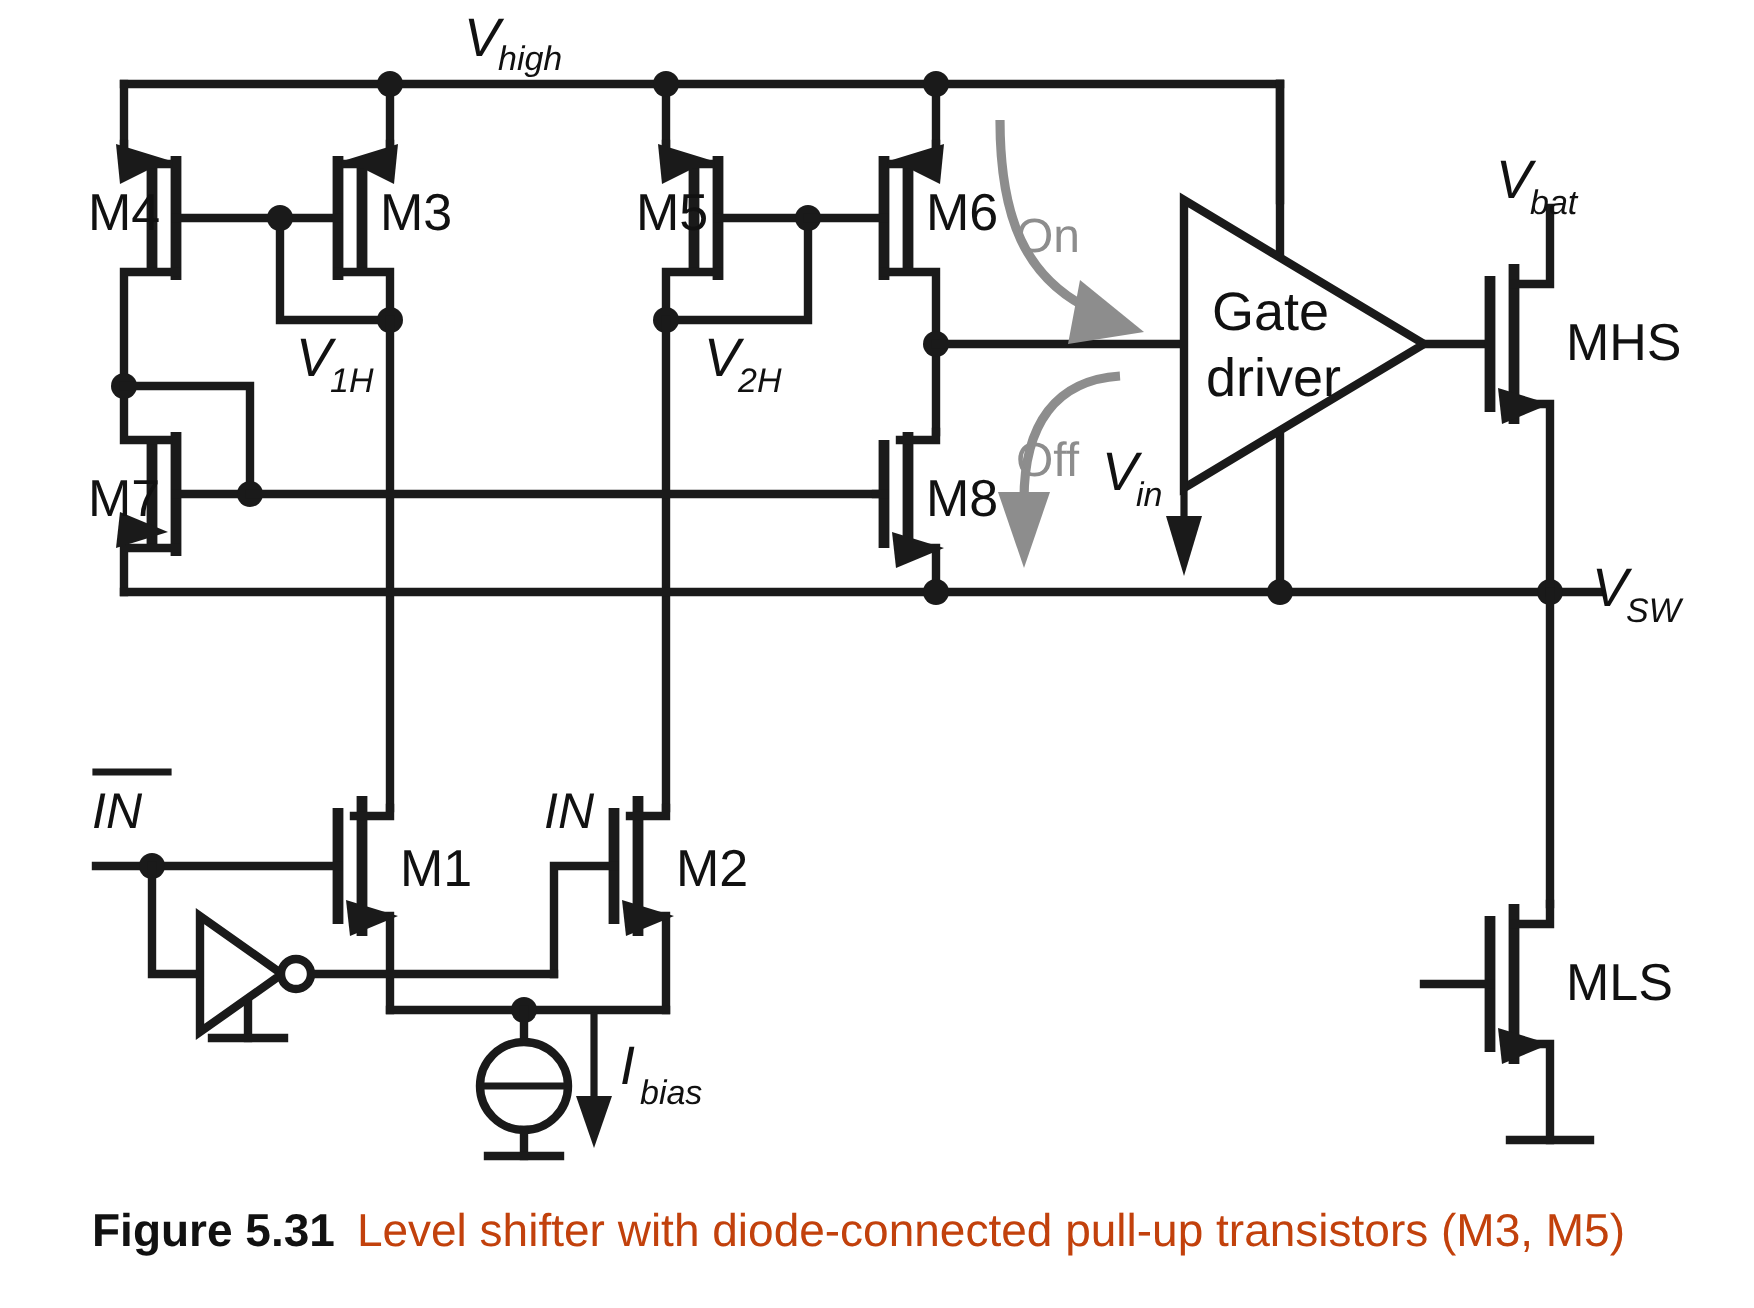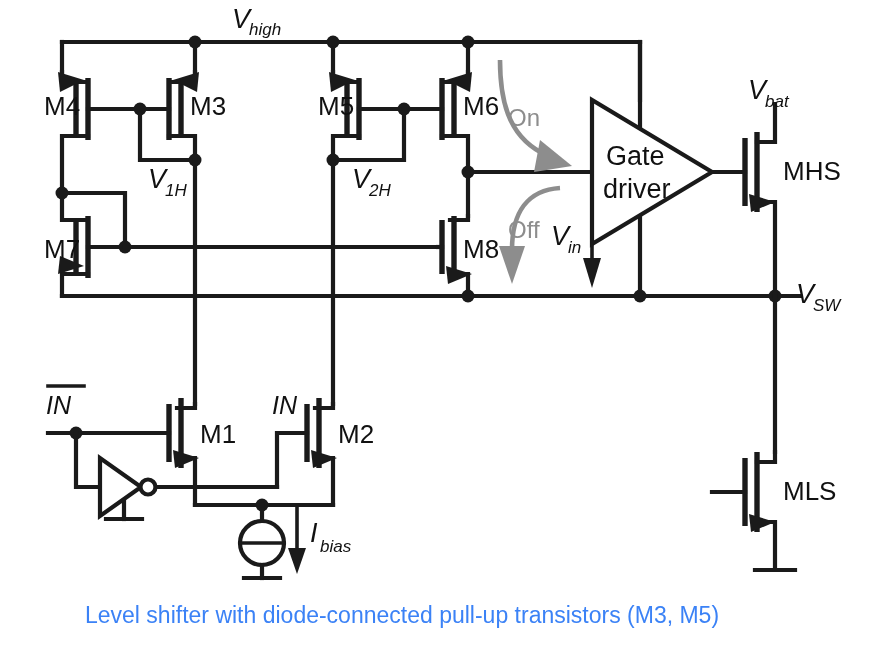--- a/index.html
+++ b/index.html
@@ -119,22 +119,22 @@
   #caption .fig-num {
     font-family: "Liberation Sans", sans-serif;
     font-size: 23px;
     font-weight: bold;
     color: #111111;
     white-space: nowrap;
   }
   #caption .fig-text {
     font-family: "Liberation Sans", sans-serif;
     font-size: 23px;
-    color: #3b82f6;
-    margin-left: 39px;
+    color: #c2410c;
+    margin-left: 11px;
     white-space: nowrap;
   }
   #watermark {
     position: absolute;
     left: 686px;
     top: 586px;
     font-family: "Liberation Sans", sans-serif;
     font-size: 33px;
     color: rgba(140, 140, 140, 0.55);
     letter-spacing: 2px;
@@ -421,17 +421,18 @@
     <g>
       <text class="lbl-in" x="46" y="414">IN</text>
       <path class="wire-thin" d="M 48 386 L 84 386"></path>
     </g>
 
     <text class="lbl-in" x="272" y="414">IN</text>
 
   </svg>
 
   <div id="caption">
+    <span class="fig-num">Figure 5.31</span>
     <span class="fig-text">Level shifter with diode-connected pull-up transistors (M3, M5)</span>
   </div>
 
 
 </div>
 
 </body></html>

